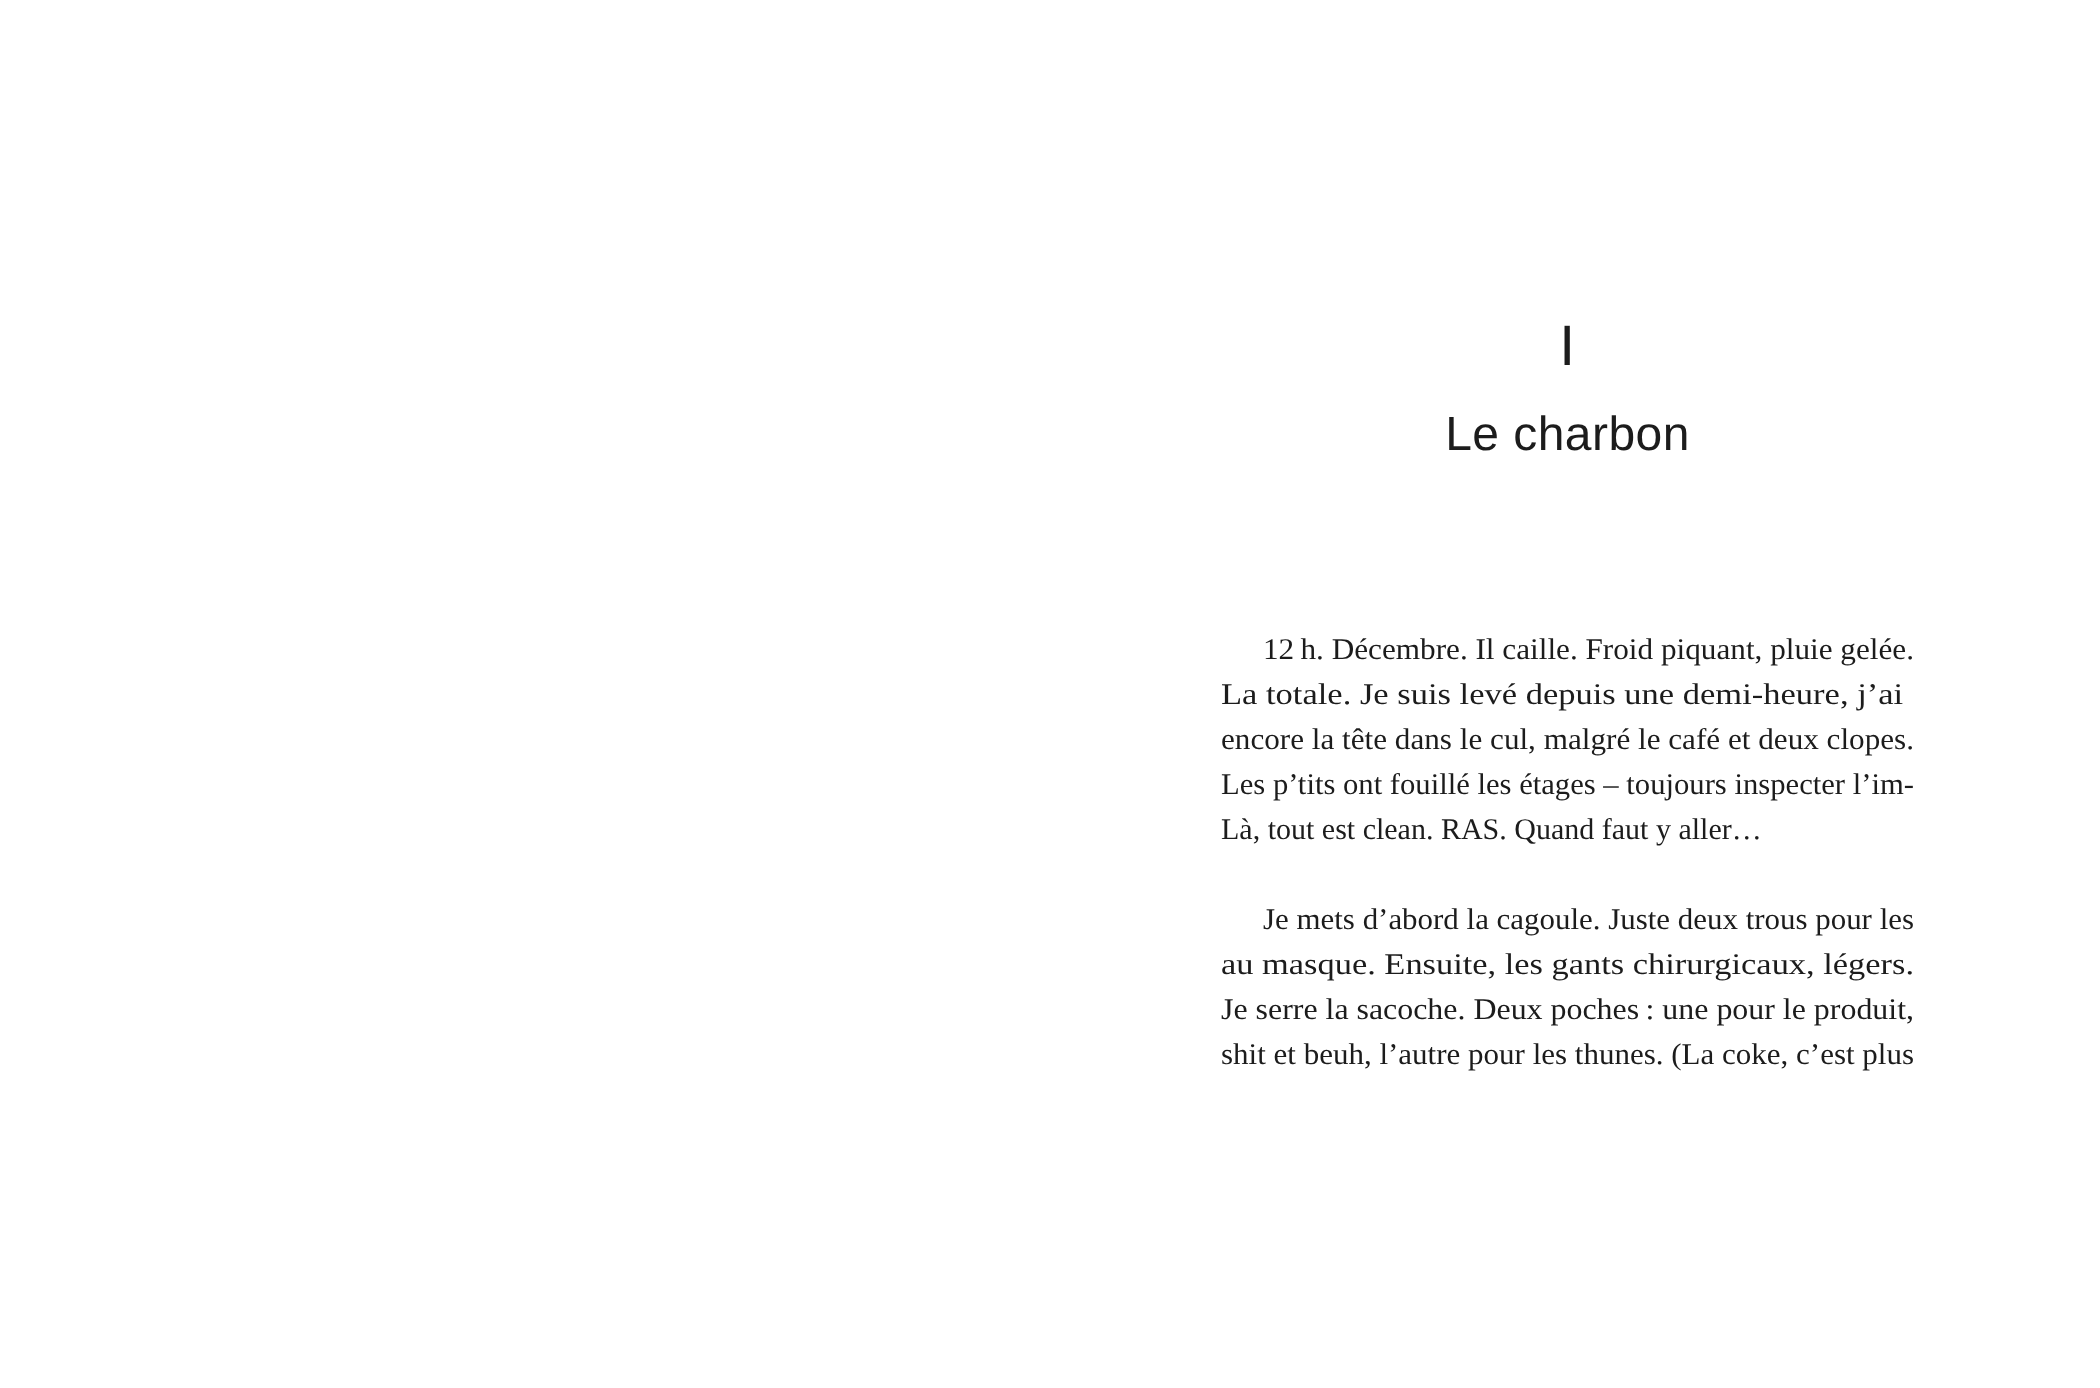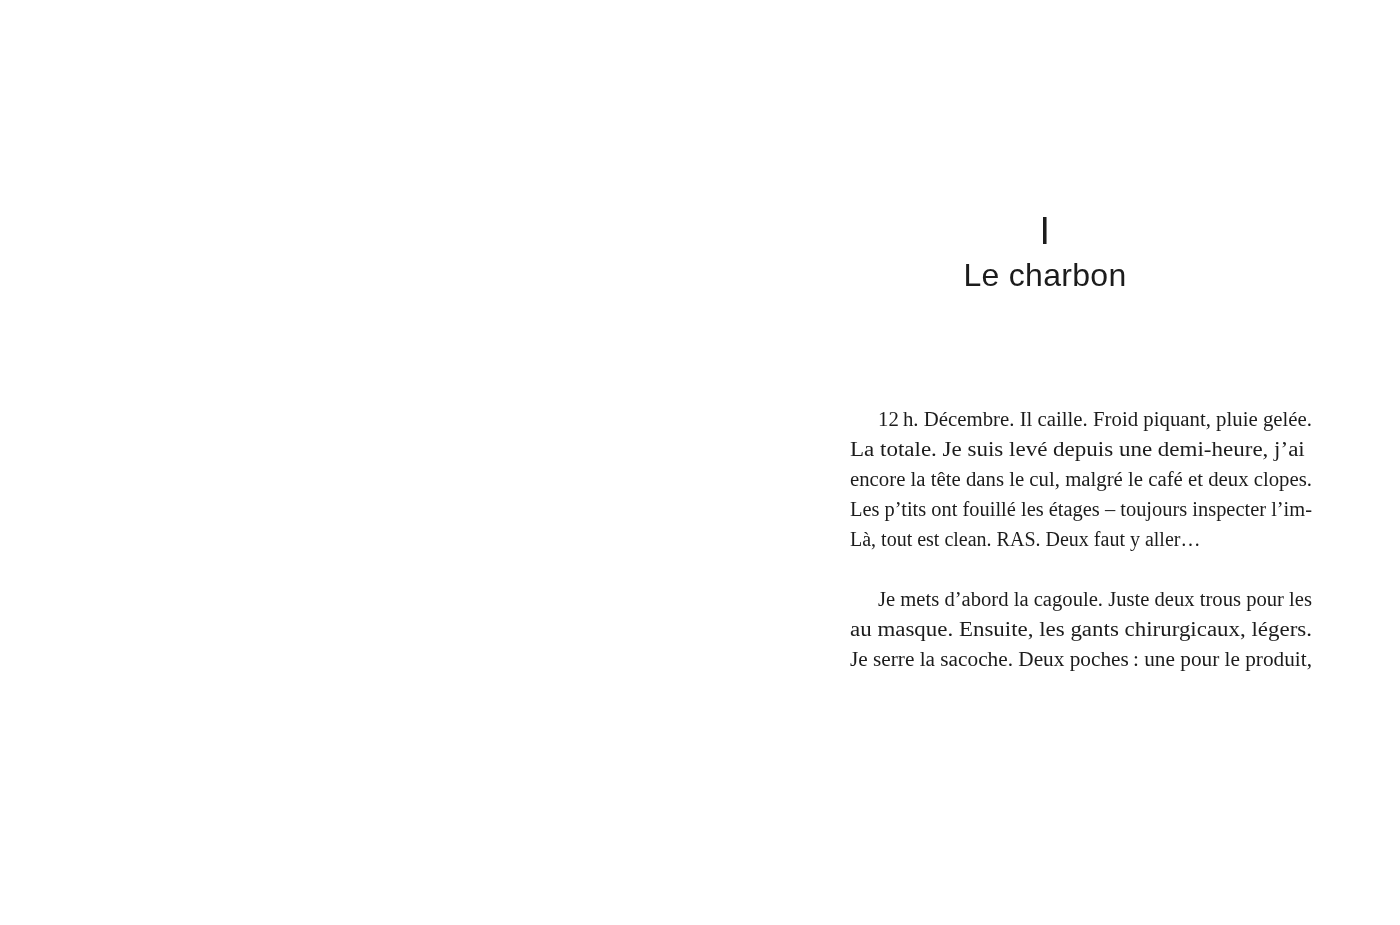--- a/index.html
+++ b/index.html
@@ -37,34 +37,33 @@
   .chapter-number {
     margin-top: 212px;
     text-align: center;
     font-family: "Liberation Sans", sans-serif;
     font-weight: 400;
     font-size: 38px;
     line-height: 1;
     letter-spacing: 0.5px;
   }
   .chapter-title {
-    margin-top: 6px;
+    margin-top: 20px;
     text-align: center;
     font-family: "Liberation Sans", sans-serif;
     font-weight: 400;
     font-size: 32px;
     line-height: 1.2;
     letter-spacing: 0.3px;
   }
   .body-text {
     margin-top: 110px;
     font-family: "Liberation Serif", serif;
     font-size: 20px;
     line-height: 30px;
-    margin-left: 36px;
   }
   .paragraph + .paragraph {
     margin-top: 30px;
   }
   .line {
     height: 30px;
     white-space: nowrap;
   }
   .line span {
     display: inline-block;
@@ -83,22 +82,23 @@
   <div class="page-right"></div>
   <div class="column">
     <div class="chapter-number">I</div>
     <div class="chapter-title">Le charbon</div>
     <div class="body-text">
         <div class="paragraph">
           <div class="line indent"><span style="transform: scaleX(1.04026);">12 h. Décembre. Il caille. Froid piquant, pluie gelée.</span></div>
           <div class="line"><span style="transform: scaleX(1.15);">La totale. Je suis levé depuis une demi-heure, j’ai</span></div>
           <div class="line"><span style="transform: scaleX(1.03871);">encore la tête dans le cul, malgré le café et deux clopes.</span></div>
           <div class="line"><span style="transform: scaleX(1.02138);">Les p’tits ont fouillé les étages – toujours inspecter l’im-</span></div>
-          <div class="line short"><span>Là, tout est clean. RAS. Deux faut y aller…</span></div>
+          <div class="line short"><span>Là, tout est clean. RAS. Quand faut y aller…</span></div>
         </div>
         <div class="paragraph">
           <div class="line indent"><span style="transform: scaleX(1.03084);">Je mets d’abord la cagoule. Juste deux trous pour les</span></div>
           <div class="line"><span style="transform: scaleX(1.1468);">au masque. Ensuite, les gants chirurgicaux, légers.</span></div>
           <div class="line"><span style="transform: scaleX(1.06352);">Je serre la sacoche. Deux poches : une pour le produit,</span></div>
+          <div class="line"><span style="transform: scaleX(1.03334);">shit et beuh, l’autre pour les thunes. (La coke, c’est plus</span></div>
         </div>
       </div>
   </div>
 </div>
 
 </body></html>

